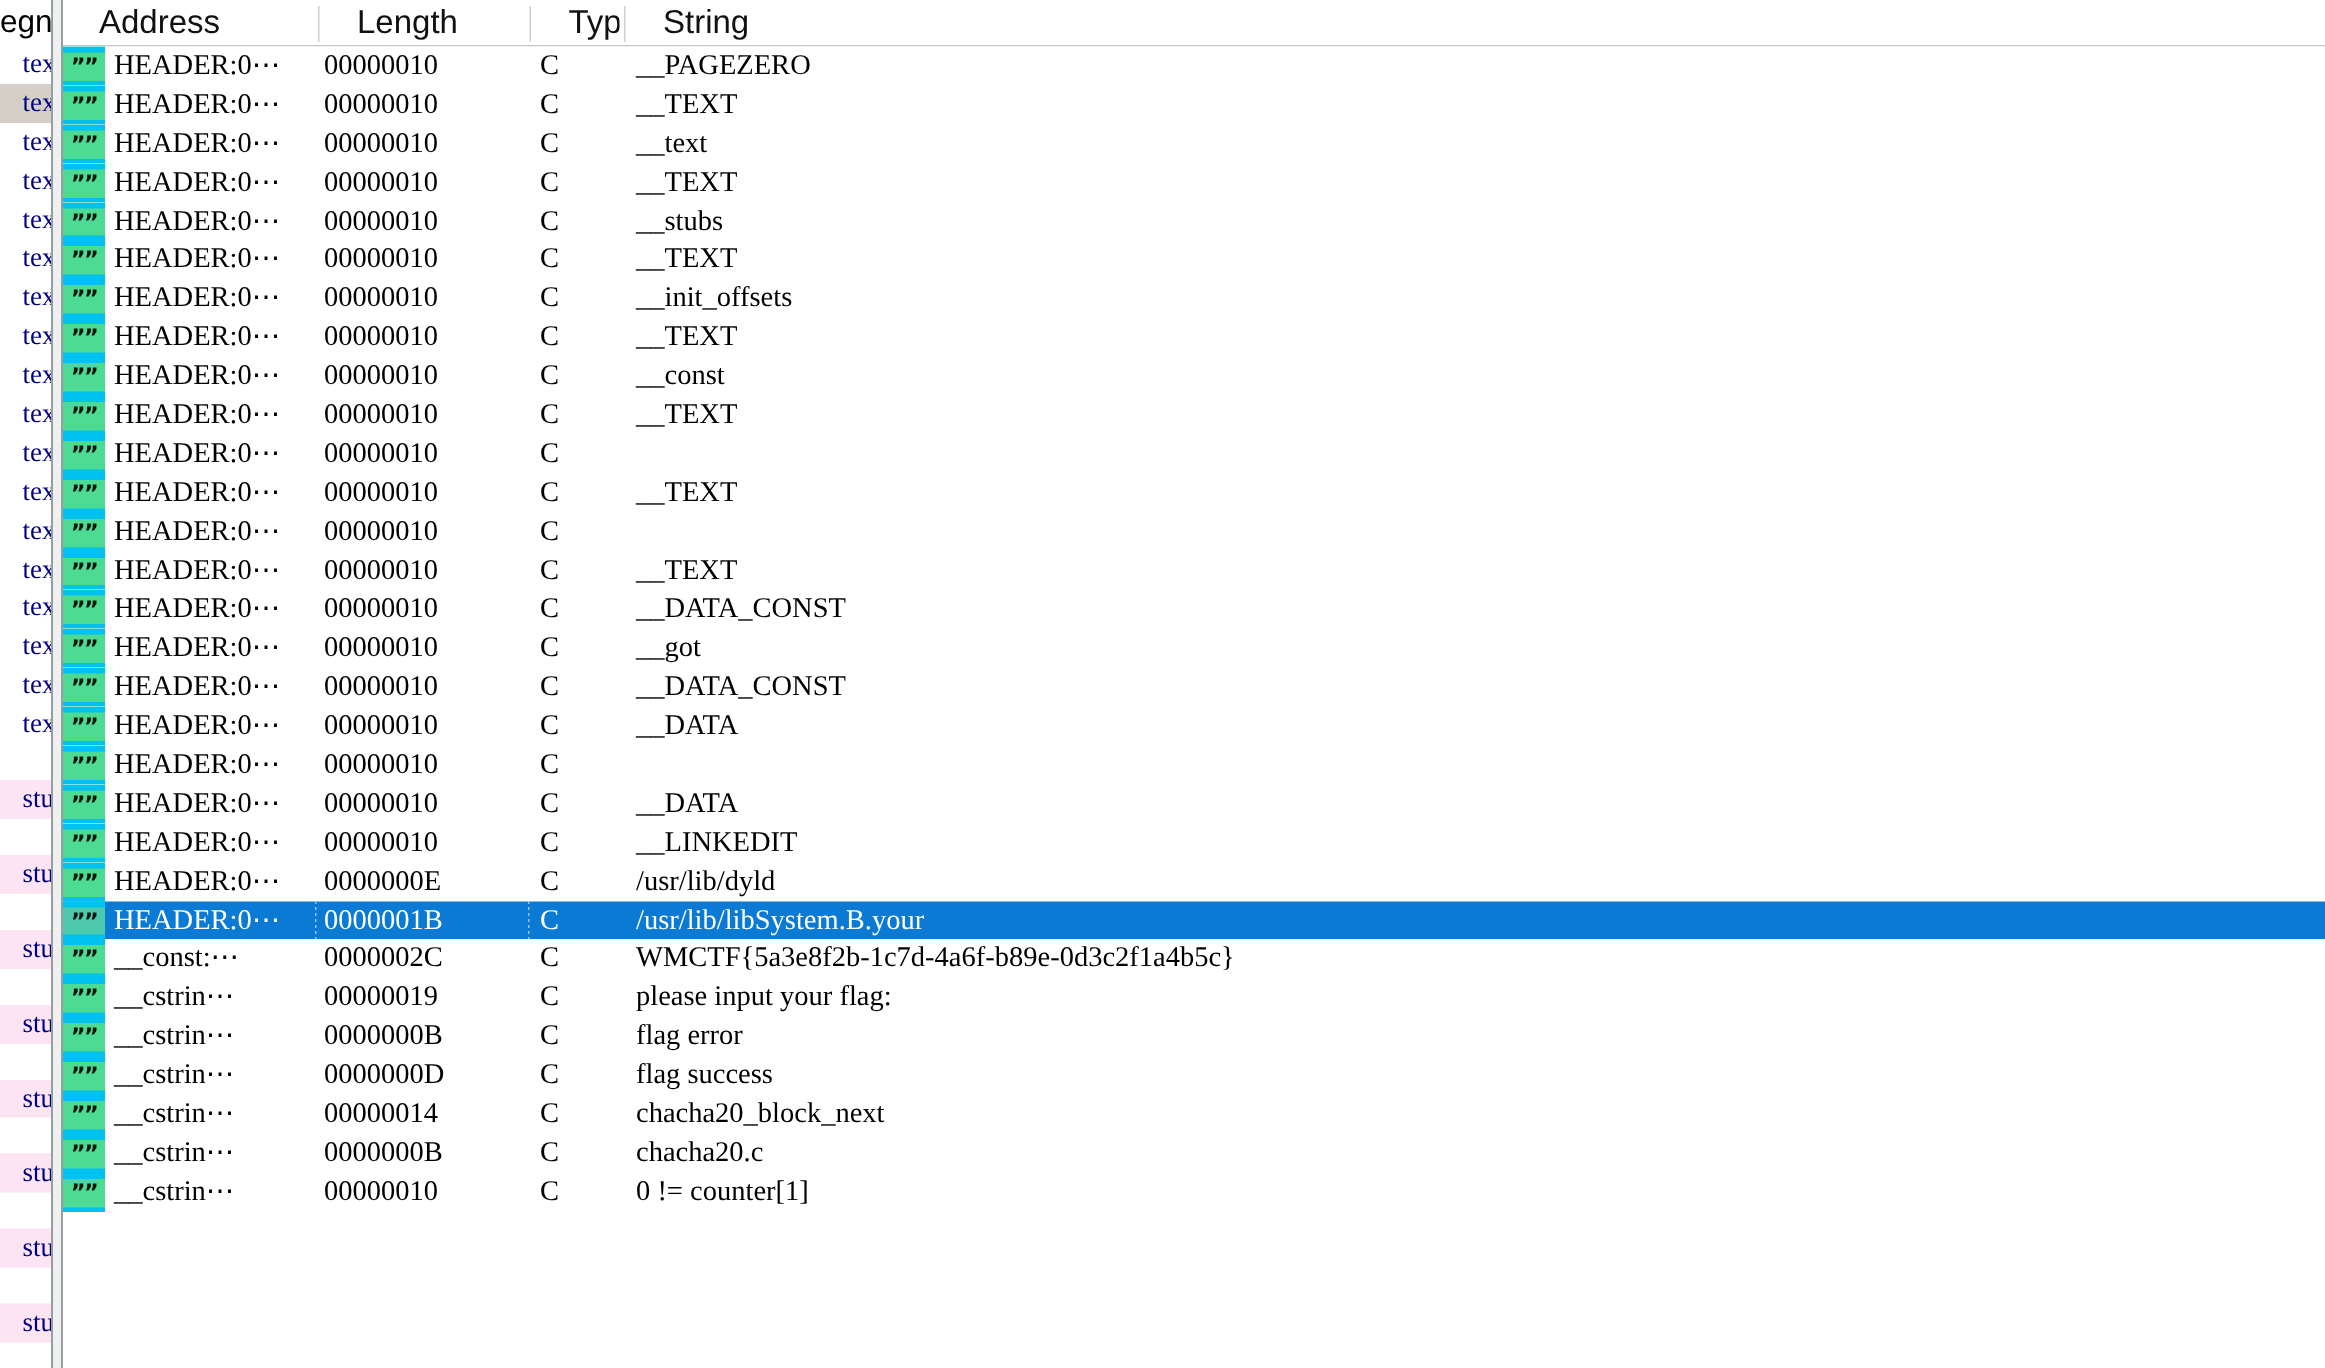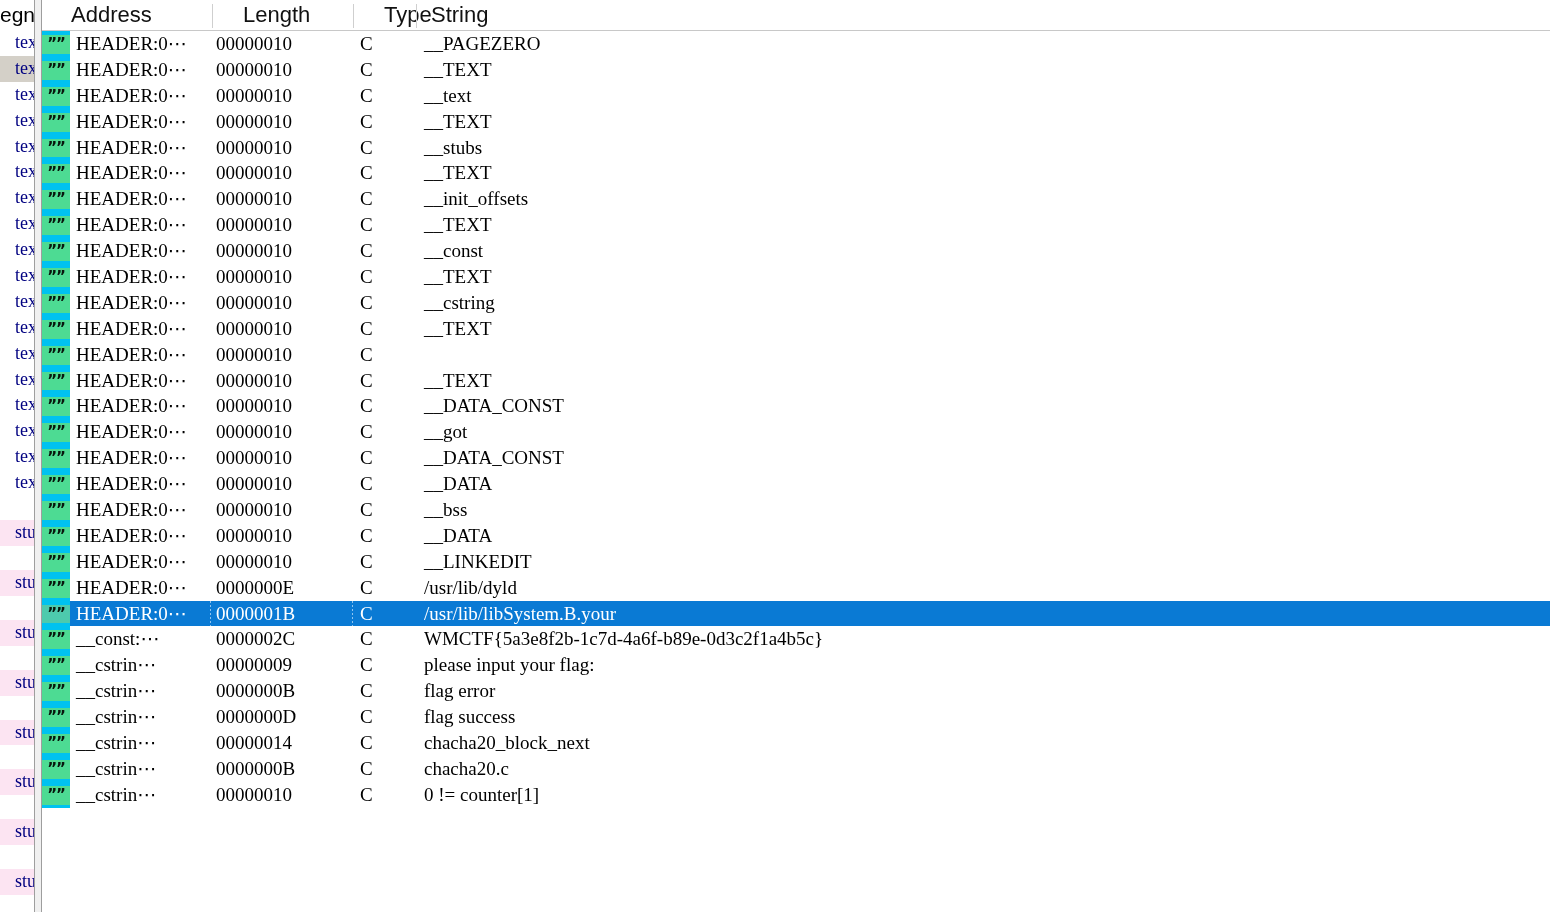--- a/index.html
+++ b/index.html
@@ -94,23 +94,22 @@
   #header-row .hcell {
     position: absolute;
     top: 0;
     height: 30px;
     line-height: 29px;
     font-size: 22px;
     color: #111111;
     font-family: "Liberation Sans", sans-serif;
     white-space: nowrap;
     overflow: hidden;
-    padding-left: 9px;
+    padding-left: 24px;
     box-sizing: border-box;
-    margin-left: 20px;
   }
   #header-row .hsep {
     position: absolute;
     top: 4px;
     width: 1px;
     height: 24px;
     background: #cfcfcf;
   }
 
   .rows-area { position: relative; }
@@ -237,21 +236,21 @@
     <div id="header-row">
       <div class="hcell" style="left:0px;width:168px;">Address</div>
       <div class="hsep" style="left:170px;"></div>
 
       <div class="hcell" style="left:172px;width:138px;">Length</div>
       <div class="hsep" style="left:311px;"></div>
 
       <div class="hcell" style="left:313px;width:58px;">Type</div>
       <div class="hsep" style="left:374px;"></div>
 
-      <div class="hcell" style="left:360px;width:1100px;">String</div>
+      <div class="hcell" style="left:376px;width:1100px;">String</div>
     </div>
 
     <div class="rows-area" id="rows-area">
         <div class="srow">
           <div class="cell cell-icon">
             <span class="str-icon">
               <span class="stripe-top"></span>
               <span class="glyph">””</span>
               <span class="stripe-bot"></span>
             </span>
@@ -382,21 +381,20 @@
           <div class="cell cell-icon">
             <span class="str-icon">
               <span class="stripe-top"></span>
               <span class="glyph">””</span>
               <span class="stripe-bot"></span>
             </span>
           </div>
           <div class="cell cell-address">HEADER:0⋯</div>
           <div class="cell cell-length">00000010</div>
           <div class="cell cell-type">C</div>
-          <div class="cell cell-string">__cstring</div>
         </div>
         <div class="srow">
           <div class="cell cell-icon">
             <span class="str-icon">
               <span class="stripe-top"></span>
               <span class="glyph">””</span>
               <span class="stripe-bot"></span>
             </span>
           </div>
           <div class="cell cell-address">HEADER:0⋯</div>
@@ -485,21 +483,20 @@
           <div class="cell cell-icon">
             <span class="str-icon">
               <span class="stripe-top"></span>
               <span class="glyph">””</span>
               <span class="stripe-bot"></span>
             </span>
           </div>
           <div class="cell cell-address">HEADER:0⋯</div>
           <div class="cell cell-length">00000010</div>
           <div class="cell cell-type">C</div>
-          <div class="cell cell-string">__bss</div>
         </div>
         <div class="srow">
           <div class="cell cell-icon">
             <span class="str-icon">
               <span class="stripe-top"></span>
               <span class="glyph">””</span>
               <span class="stripe-bot"></span>
             </span>
           </div>
           <div class="cell cell-address">HEADER:0⋯</div>
@@ -563,21 +560,21 @@
         </div>
         <div class="srow">
           <div class="cell cell-icon">
             <span class="str-icon">
               <span class="stripe-top"></span>
               <span class="glyph">””</span>
               <span class="stripe-bot"></span>
             </span>
           </div>
           <div class="cell cell-address">__cstrin⋯</div>
-          <div class="cell cell-length">00000009</div>
+          <div class="cell cell-length">00000019</div>
           <div class="cell cell-type">C</div>
           <div class="cell cell-string">please input your flag:</div>
         </div>
         <div class="srow">
           <div class="cell cell-icon">
             <span class="str-icon">
               <span class="stripe-top"></span>
               <span class="glyph">””</span>
               <span class="stripe-bot"></span>
             </span>

